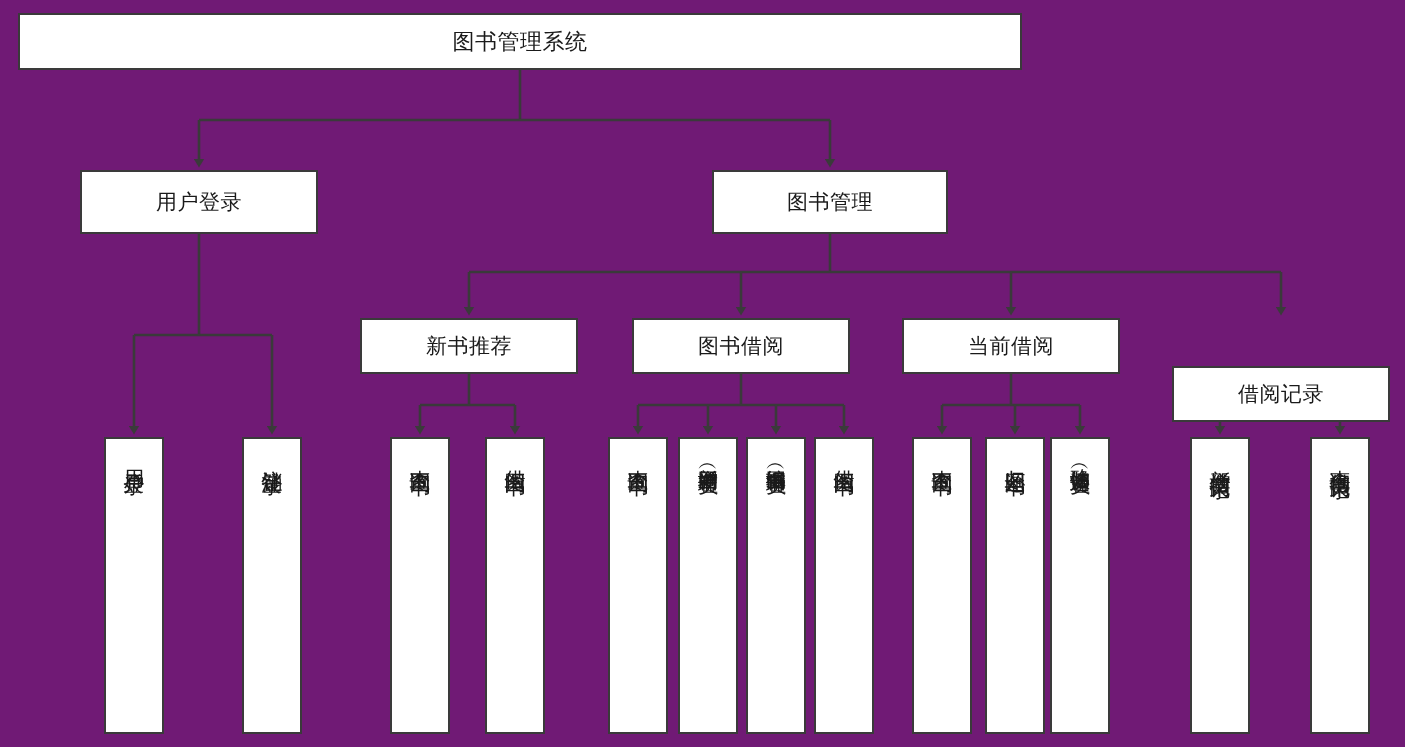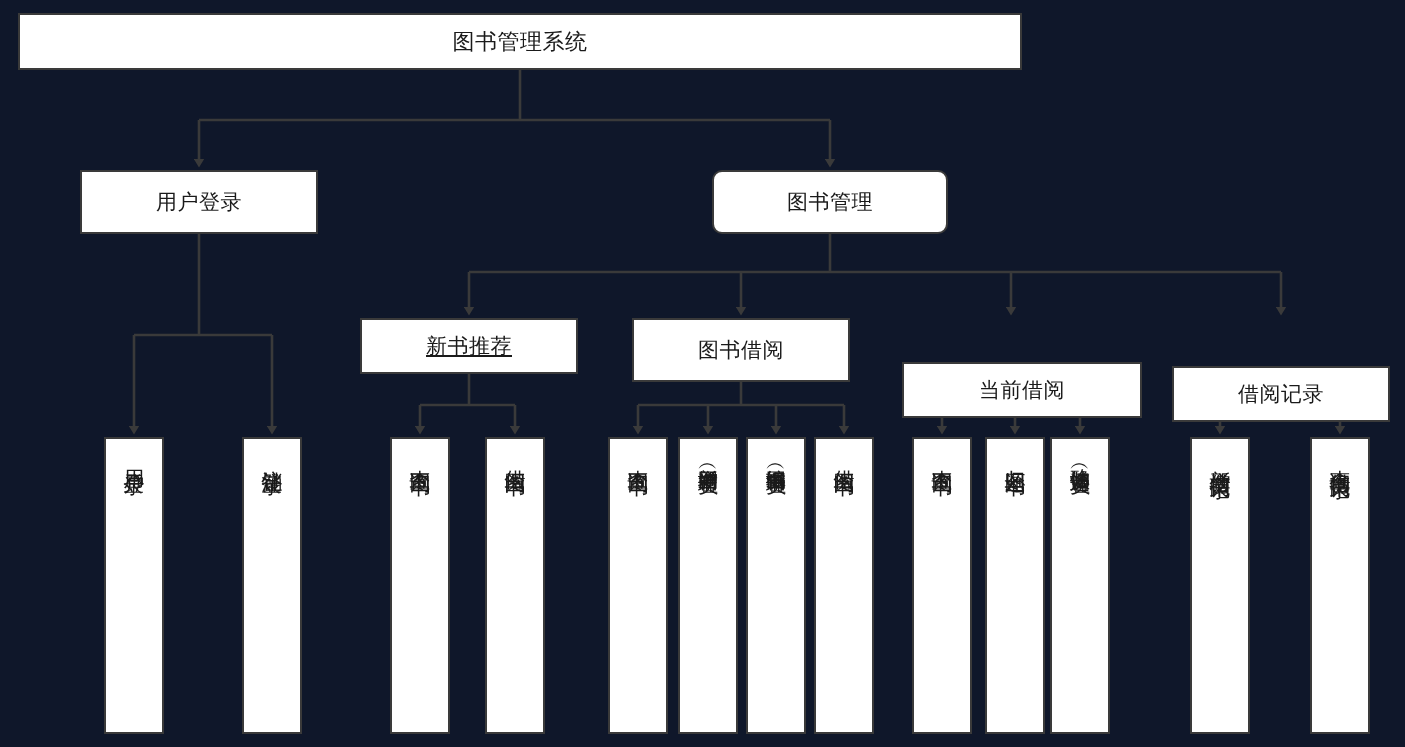--- a/index.html
+++ b/index.html
@@ -8,21 +8,21 @@
     padding: 0;
     background: #ffffff;
   }
   body {
     font-family: "DejaVu Sans", "Liberation Sans", sans-serif;
   }
   #canvas {
     position: relative;
     width: 1405px;
     height: 747px;
-    background: #0f172a;
+    background: #701a75;
     overflow: hidden;
   }
   svg.edges {
     position: absolute;
     left: 0;
     top: 0;
     width: 1405px;
     height: 747px;
     pointer-events: none;
   }
@@ -126,30 +126,30 @@
       </g>
   </svg>
 
   <div id="node-layer">
       <div class="node horiz root" style="left: 18px; top: 13px; width: 1004px; height: 57px;">
         <span class="lbl">图书管理系统</span>
       </div>
       <div class="node horiz" style="left: 80px; top: 170px; width: 238px; height: 64px;">
         <span class="lbl">用户登录</span>
       </div>
-      <div class="node horiz" style="left: 712px; top: 170px; width: 236px; height: 64px; border-radius: 10px;">
+      <div class="node horiz" style="left: 712px; top: 170px; width: 236px; height: 64px;">
         <span class="lbl">图书管理</span>
       </div>
-      <div class="node horiz" style="left: 360px; top: 318px; width: 218px; height: 56px; text-decoration: underline;">
+      <div class="node horiz" style="left: 360px; top: 318px; width: 218px; height: 56px;">
         <span class="lbl">新书推荐</span>
       </div>
-      <div class="node horiz" style="left: 632px; top: 318px; width: 218px; height: 64px; align-items: center;">
+      <div class="node horiz" style="left: 632px; top: 318px; width: 218px; height: 56px; align-items: center;">
         <span class="lbl">图书借阅</span>
       </div>
-      <div class="node horiz" style="left: 902px; top: 318px; width: 240px; height: 56px; margin-top: 44px;">
+      <div class="node horiz" style="left: 902px; top: 318px; width: 218px; height: 56px;">
         <span class="lbl">当前借阅</span>
       </div>
       <div class="node horiz" style="left: 1172px; top: 318px; width: 218px; height: 56px; margin-top: 48px;">
         <span class="lbl">借阅记录</span>
       </div>
       <div class="node vert" style="left: 104px; top: 437px; width: 60px; height: 297px;">
         <span class="lbl">用户登录</span>
       </div>
       <div class="node vert" style="left: 242px; top: 437px; width: 60px; height: 297px;">
         <span class="lbl">注销登录</span>

